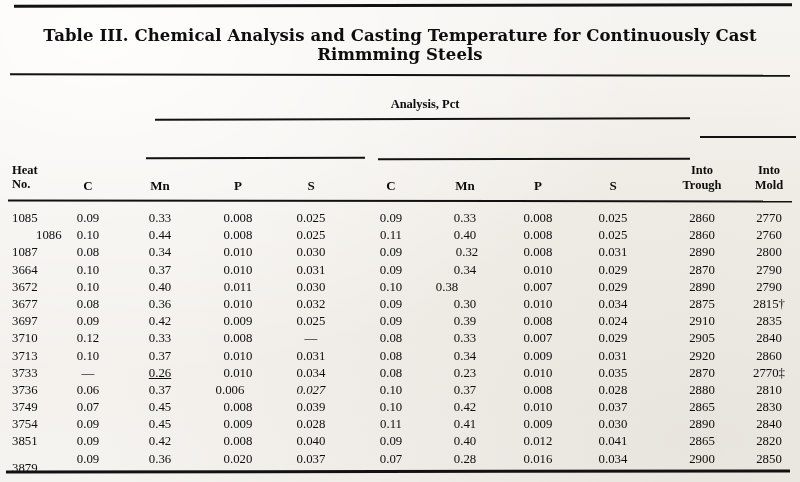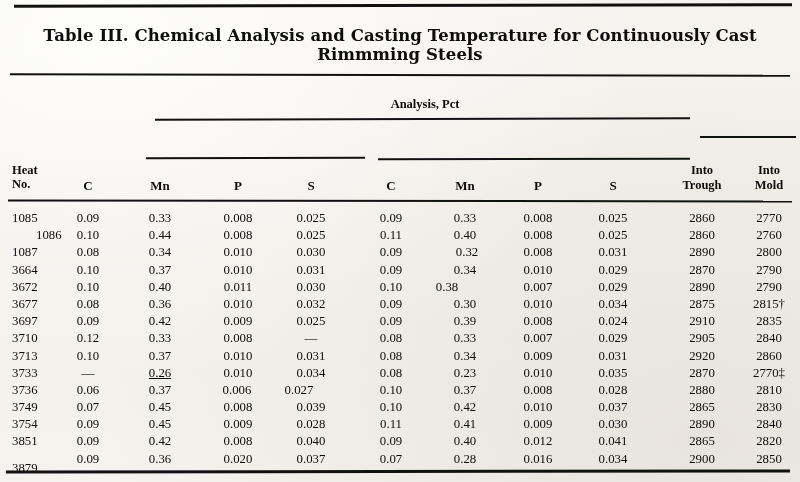--- a/index.html
+++ b/index.html
@@ -316,22 +316,22 @@
         <div class="cell num" style="left: 439px; width: 52px;">0.23</div>
         <div class="cell num" style="left: 512px; width: 52px;">0.010</div>
         <div class="cell num" style="left: 587px; width: 52px;">0.035</div>
         <div class="cell num" style="left: 664px; width: 76px;">2870</div>
         <div class="cell num" style="left: 738px; width: 62px;">2770‡</div>
       </div>
       <div class="row">
         <div class="cell heat" style="left: 6px; width: 52px; padding-left: 6px;">3736</div>
         <div class="cell num" style="left: 62px; width: 52px;">0.06</div>
         <div class="cell num" style="left: 134px; width: 52px;">0.37</div>
-        <div class="cell num" style="left: 211px; width: 52px;">0.006</div>
-        <div class="cell num" style="left: 273px; width: 52px;">0.027</div>
+        <div class="cell num" style="left: 204px; width: 52px;">0.006</div>
+        <div class="cell num" style="left: 285px; width: 52px; font-style: italic;">0.027</div>
         <div class="cell num" style="left: 365px; width: 52px;">0.10</div>
         <div class="cell num" style="left: 439px; width: 52px;">0.37</div>
         <div class="cell num" style="left: 512px; width: 52px;">0.008</div>
         <div class="cell num" style="left: 587px; width: 52px;">0.028</div>
         <div class="cell num" style="left: 664px; width: 76px;">2880</div>
         <div class="cell num" style="left: 738px; width: 62px;">2810</div>
       </div>
       <div class="row">
         <div class="cell heat" style="left: 6px; width: 52px; padding-left: 6px;">3749</div>
         <div class="cell num" style="left: 62px; width: 52px;">0.07</div>

